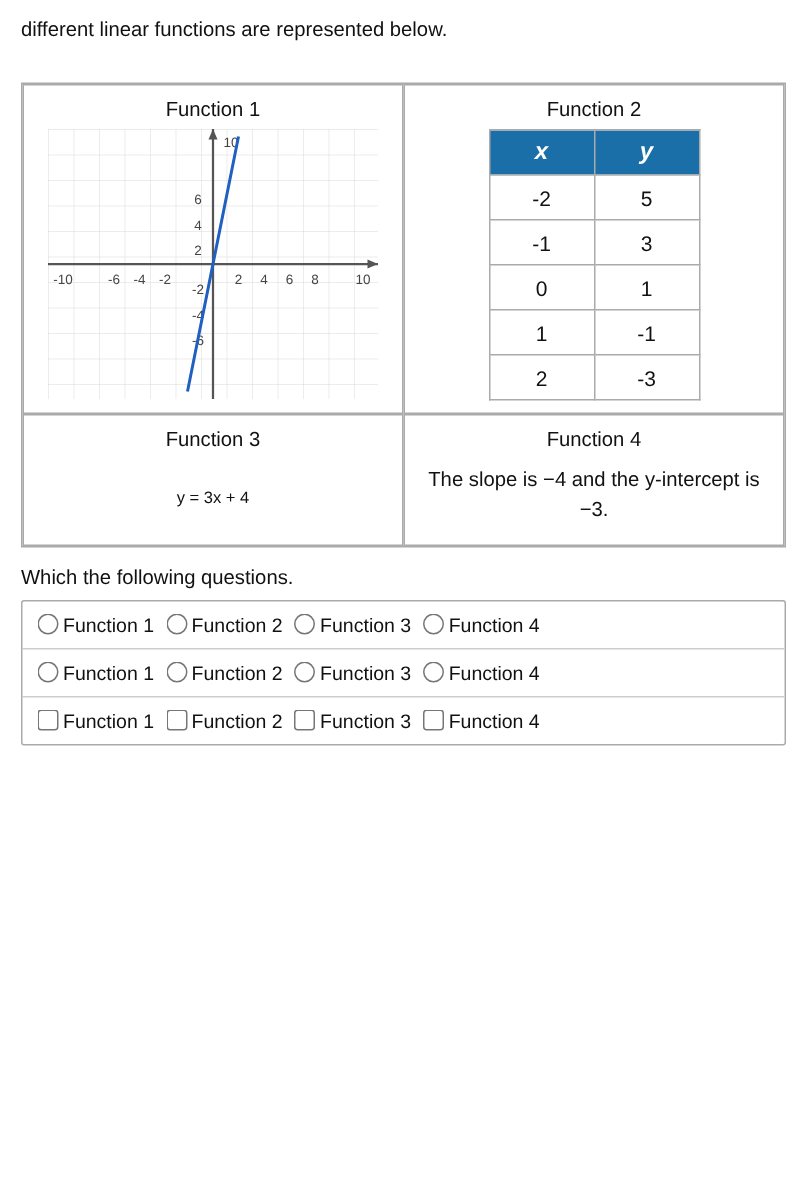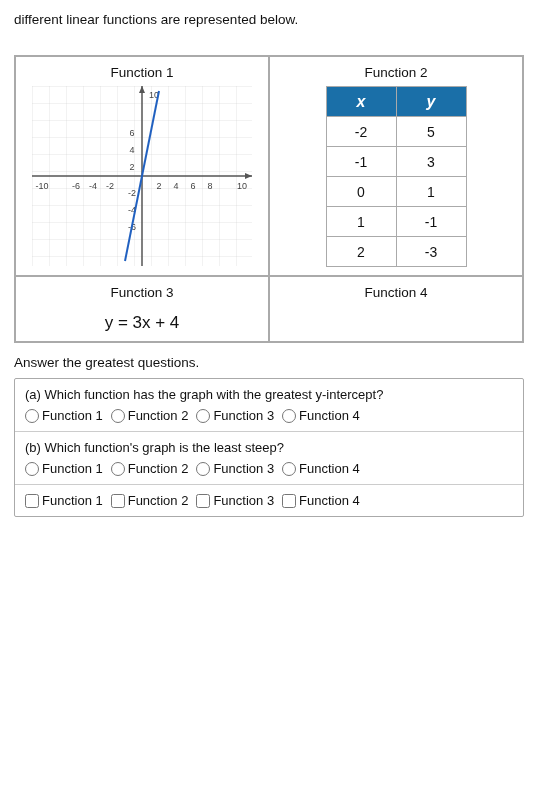--- a/index.html
+++ b/index.html
@@ -57,22 +57,22 @@
       color: #fff;
       font-style: italic;
       font-weight: bold;
       font-size: 16px;
     }
     .func2-table td {
       background: #fff;
     }
     
     .func3-eq {
-      font-size: 17px;
-      margin-top: 7px;
+      font-size: 11px;
+      margin-top: 20px;
     }
     
     .func4-text {
       font-size: 13.5px;
       text-align: center;
       line-height: 1.5;
       padding: 4px;
     }
     .answer-section {
       font-size: 13.5px;
@@ -201,82 +201,81 @@
     </table>
   </div>
 
   <div class="func-cell">
     <div class="func-title">Function 3</div>
     <div class="func3-eq">y = 3x + 4</div>
   </div>
 
   <div class="func-cell">
     <div class="func-title">Function 4</div>
+    <div class="func4-text">The slope is −4 and the y-intercept is −3.</div>
   </div>
 </div>
 
-<p class="answer-section">Answer the greatest questions.</p>
+<p class="answer-section">Which the following questions.</p>
 
 <div class="questions-box">
 
 <div class="question-row">
-      <div class="question-text" style="white-space: pre-line;">(a) Which function has the graph with the greatest y-intercept?</div>
       <div class="options-row">
         <div class="option-item">
           <input type="radio" name="qa" style="">
           <span class="option-label">Function 1</span>
         </div>
         <div class="option-item">
           <input type="radio" name="qa" style="">
           <span class="option-label">Function 2</span>
         </div>
         <div class="option-item">
           <input type="radio" name="qa" style="">
           <span class="option-label">Function 3</span>
         </div>
         <div class="option-item">
           <input type="radio" name="qa" style="">
-          <span class="option-label">Function 4</span>
-        </div>
-      </div>
-    </div>
-    <div class="question-row">
-      <div class="question-text" style="white-space: pre-line;">(b) Which function's graph is the least steep?</div>
-      <div class="options-row">
-        <div class="option-item">
-          <input type="radio" name="qb" style="">
-          <span class="option-label">Function 1</span>
-        </div>
-        <div class="option-item">
-          <input type="radio" name="qb" style="">
-          <span class="option-label">Function 2</span>
-        </div>
-        <div class="option-item">
-          <input type="radio" name="qb" style="">
-          <span class="option-label">Function 3</span>
-        </div>
-        <div class="option-item">
-          <input type="radio" name="qb" style="">
           <span class="option-label">Function 4</span>
         </div>
       </div>
     </div>
     <div class="question-row">
       <div class="options-row">
         <div class="option-item">
-          <input type="checkbox" name="qc" style="">
+          <input type="radio" name="qb" style="">
           <span class="option-label">Function 1</span>
         </div>
         <div class="option-item">
-          <input type="checkbox" name="qc" style="">
+          <input type="radio" name="qb" style="">
           <span class="option-label">Function 2</span>
         </div>
         <div class="option-item">
-          <input type="checkbox" name="qc" style="">
+          <input type="radio" name="qb" style="">
           <span class="option-label">Function 3</span>
         </div>
         <div class="option-item">
-          <input type="checkbox" name="qc" style="">
+          <input type="radio" name="qb" style="">
           <span class="option-label">Function 4</span>
         </div>
       </div>
     </div>
+    <div class="question-row">
+      <div class="options-row">
+        <div class="option-item">
+          <input type="checkbox" name="qc" style="">
+          <span class="option-label">Function 1</span>
+        </div>
+        <div class="option-item">
+          <input type="checkbox" name="qc" style="">
+          <span class="option-label">Function 2</span>
+        </div>
+        <div class="option-item">
+          <input type="checkbox" name="qc" style="">
+          <span class="option-label">Function 3</span>
+        </div>
+        <div class="option-item">
+          <input type="checkbox" name="qc" style="">
+          <span class="option-label">Function 4</span>
+        </div>
+      </div>
+    </div>
   </div>
 
 </body></html>

